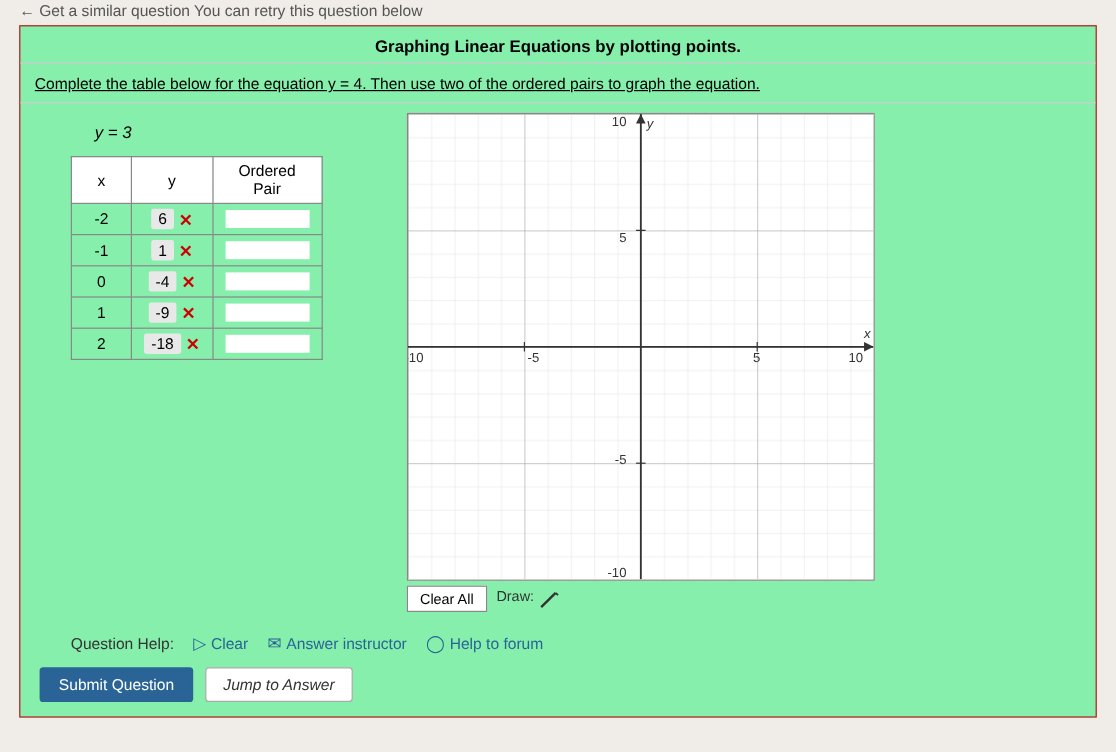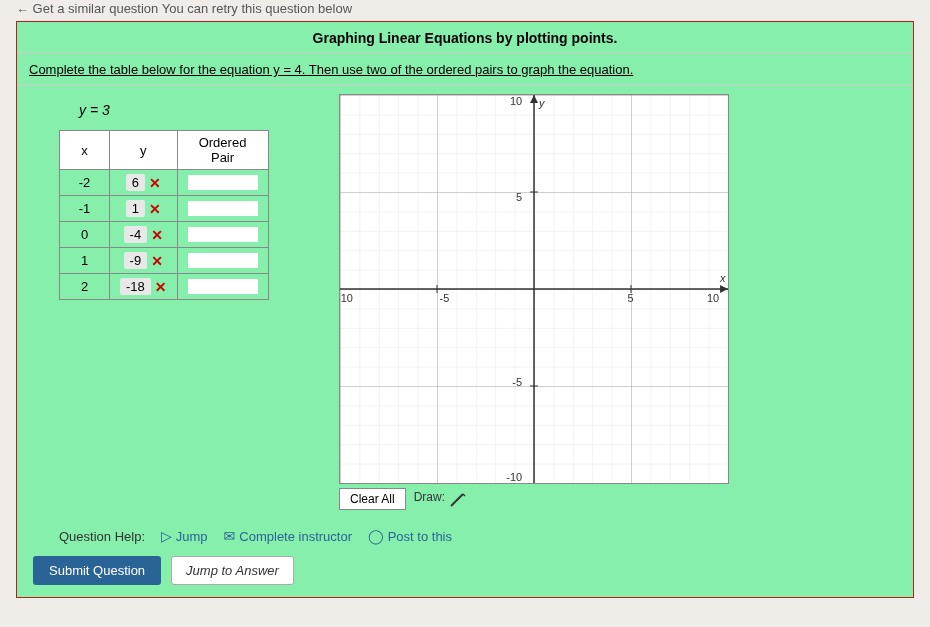--- a/index.html
+++ b/index.html
@@ -313,29 +313,29 @@
           </svg>
         </span>
       </div>
     </div>
   </div>
 
   <div class="question-help">
     <span>Question Help:</span>
     <span class="help-item">
       <span class="help-item-icon">▷</span>
-      <span>Jump</span>
+      <span>Clear</span>
     </span>
     <span class="help-item">
       <span class="help-item-icon">✉</span>
-      <span>Complete instructor</span>
+      <span>Answer instructor</span>
     </span>
     <span class="help-item">
       <span class="help-item-icon">◯</span>
-      <span>Post to this</span>
+      <span>Help to forum</span>
     </span>
   </div>
 
   <div class="actions-row">
     <button class="btn-submit">Submit Question</button>
     <button class="btn-jump">Jump to Answer</button>
   </div>
 </div>
 
 </body></html>

